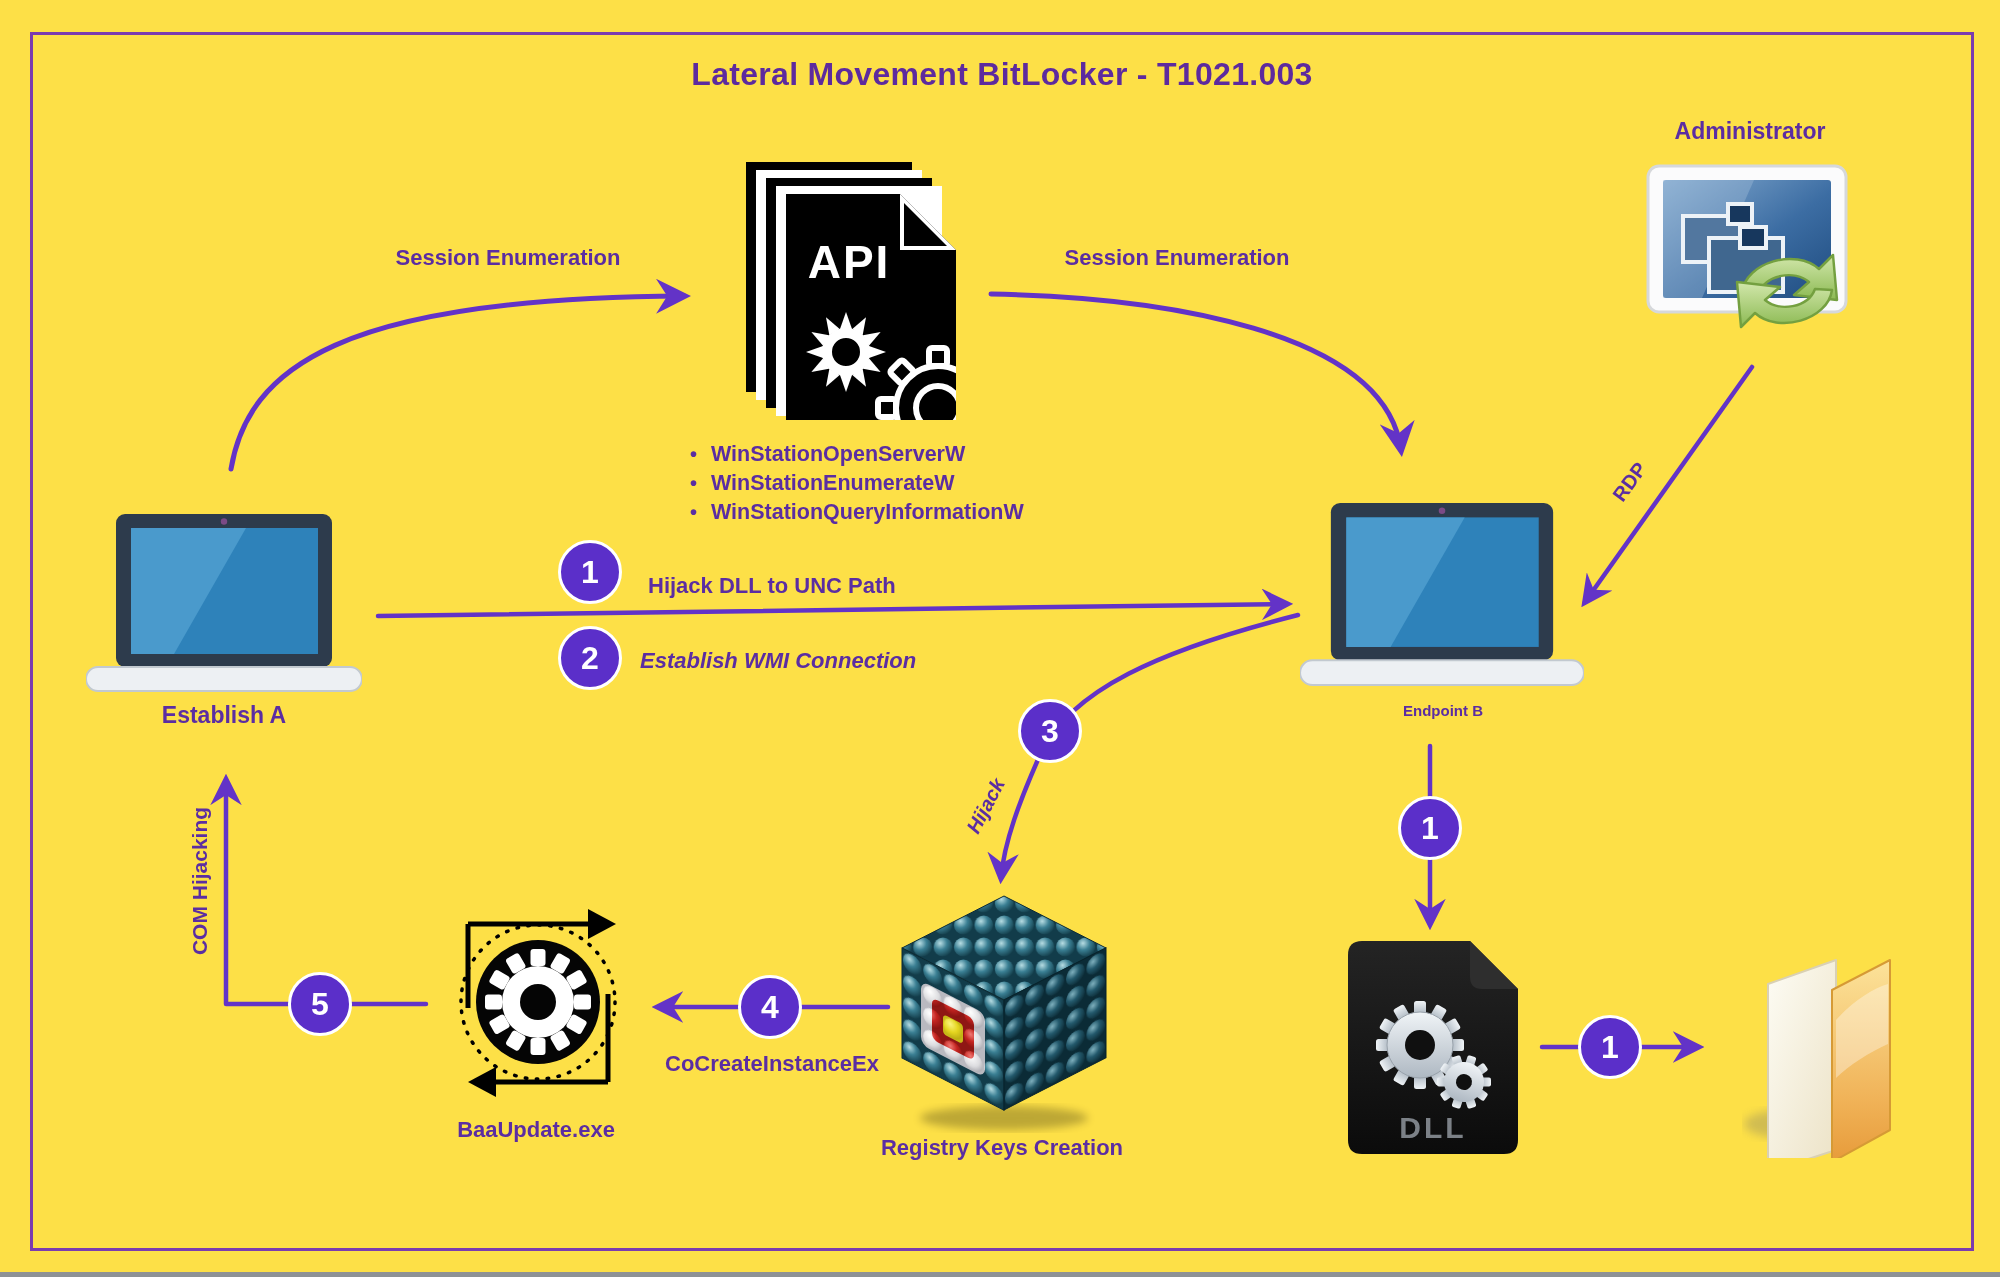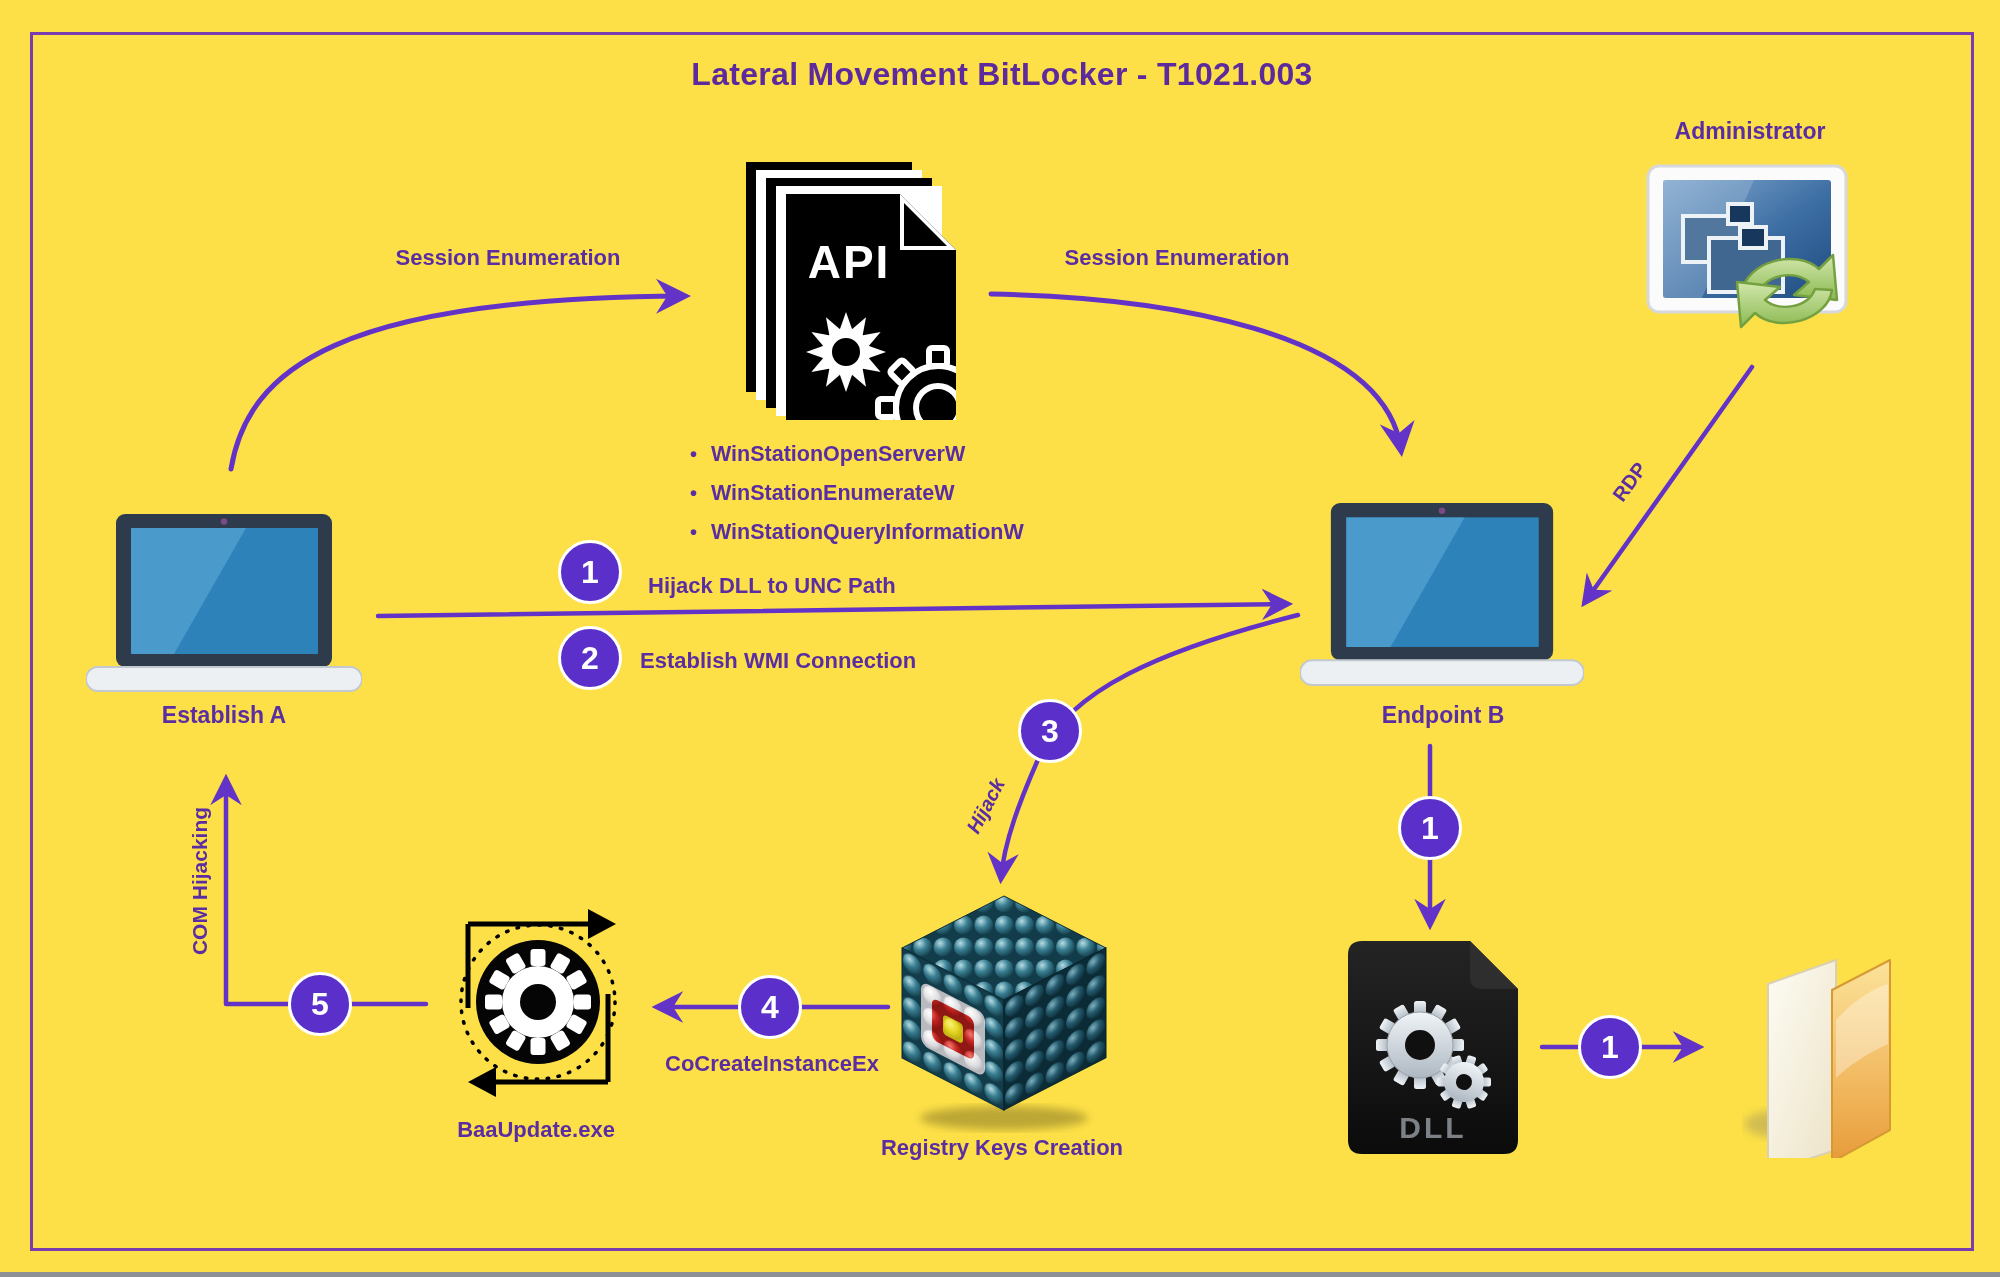--- a/index.html
+++ b/index.html
@@ -15,21 +15,21 @@
   .lbl { position:absolute; color:var(--text-purple,#5b2da2); font-weight:700;
          white-space:nowrap; font-size:22px; }
   .ctr { transform:translateX(-50%); }
   .rot { transform:translate(-50%,-50%) rotate(var(--r,0deg)); }
   .it  { font-style:italic; font-weight:600; }
   .badge { position:absolute; width:64px; height:64px; border-radius:50%;
            background:var(--badge-purple,#5b2fc9); border:3px solid #fff;
            color:#fff; font-size:32px; font-weight:800;
            display:flex; align-items:center; justify-content:center;
            transform:translate(-50%,-50%); }
-  .bullets { position:absolute; left:690px; top:441px; display:flex; flex-direction:column; gap:12px; }
+  .bullets { position:absolute; left:690px; top:441px; display:flex; flex-direction:column; gap:2px; }
   .bullet-item { display:flex; align-items:center; font-size:21.5px; line-height:27px;
                  color:var(--text-purple,#5b2da2); font-weight:700; }
   .bullet-item::before { content:"•"; margin-right:14px; font-size:20px; }
   svg.icon, svg.arrows { position:absolute; }
   .arrows path, .arrows line { stroke:var(--arrow-purple,#6333c7); fill:none; stroke-linecap:round; stroke-linejoin:round; }
   #ah path { fill:var(--arrow-purple,#6333c7); stroke:none; }
 </style>
 </head>
 <body>
 
@@ -52,23 +52,23 @@
     <path stroke-width="4.5" d="M426,1004 L226,1004 L226,780" marker-end="url(#ah)"></path>
     <path stroke-width="4.5" d="M1430,746 L1430,924" marker-end="url(#ah)"></path>
     <path stroke-width="4.5" d="M1542,1047 L1698,1047" marker-end="url(#ah)"></path>
   </svg>
 
   <div class="title">Lateral Movement BitLocker - T1021.003</div>
   <div class="lbl ctr" style="left:1750px; top:118px; font-size:23px;">Administrator</div>
   <div class="lbl ctr" style="left:508px; top:245px; font-size:22px;">Session Enumeration</div>
   <div class="lbl ctr" style="left:1177px; top:245px; font-size:22px;">Session Enumeration</div>
   <div class="lbl ctr" style="left:224px; top:702px; font-size:23px;">Establish A</div>
-  <div class="lbl ctr" style="left:1443px; top:702px; font-size:23px;">Endpoint B</div>
+  <div class="lbl ctr" style="left:1443px; top:702px; font-size:15px;">Endpoint B</div>
   <div class="lbl" style="left:648px; top:573px;">Hijack DLL to UNC Path</div>
-  <div class="lbl" style="left:640px; top:648px;">Establish WMI Connection</div>
+  <div class="lbl" style="left:640px; top:648px;font-style:italic;">Establish WMI Connection</div>
   <div class="lbl rot" style="left:1630px; top:482px; --r:-54deg; font-size:20px;">RDP</div>
   <div class="lbl rot it" style="left:986px; top:806px; --r:-62deg; font-size:20px;">Hijack</div>
   <div class="lbl rot" style="left:200px; top:881px; --r:-90deg; font-size:21px;">COM Hijacking</div>
   <div class="lbl ctr" style="left:772px; top:1051px;">CoCreateInstanceEx</div>
   <div class="lbl ctr" style="left:536px; top:1117px;text-align:center;">BaaUpdate.exe</div>
   <div class="lbl ctr" style="left:1002px; top:1135px;">Registry Keys Creation</div>
 
   <div class="bullets">
     <div class="bullet-item">WinStationOpenServerW</div>
     <div class="bullet-item">WinStationEnumerateW</div>

